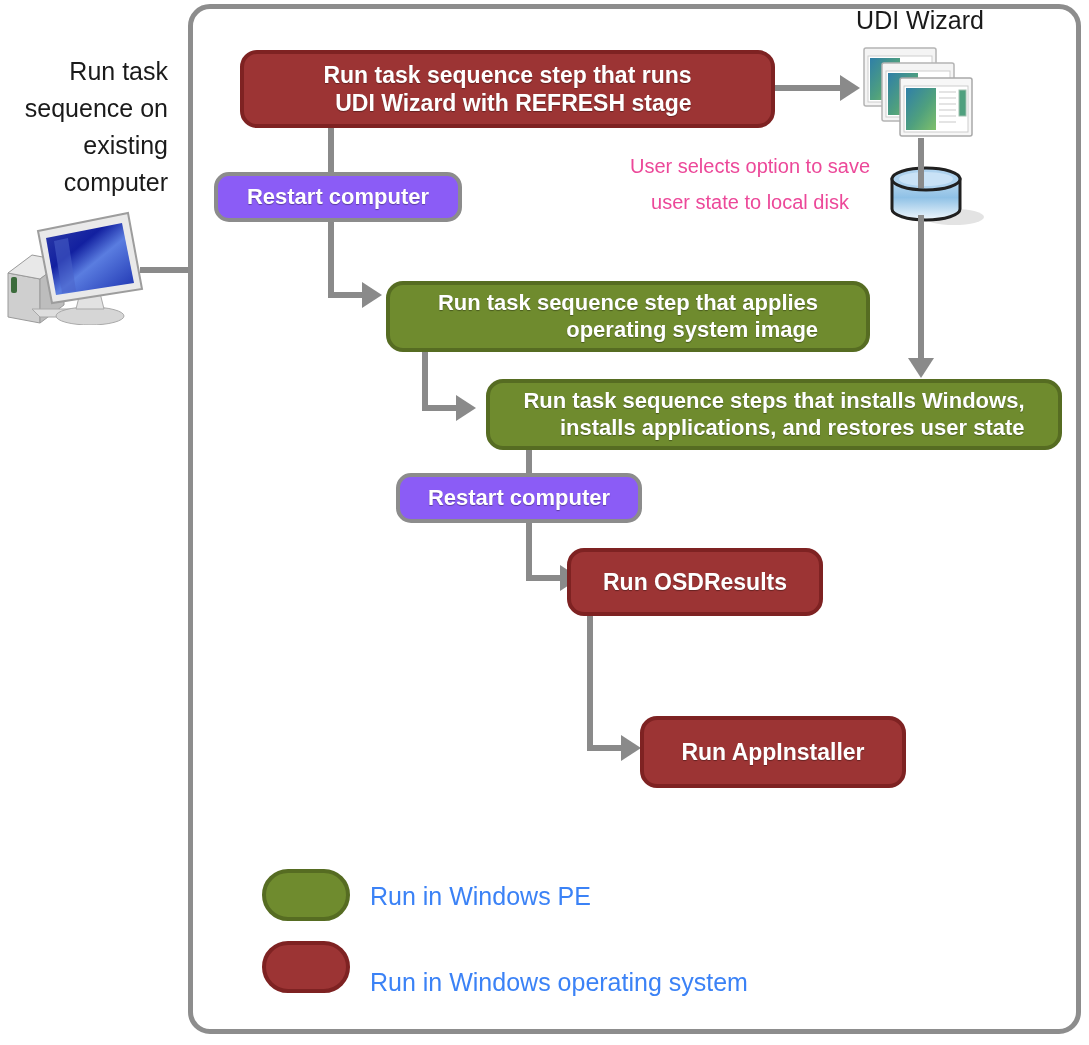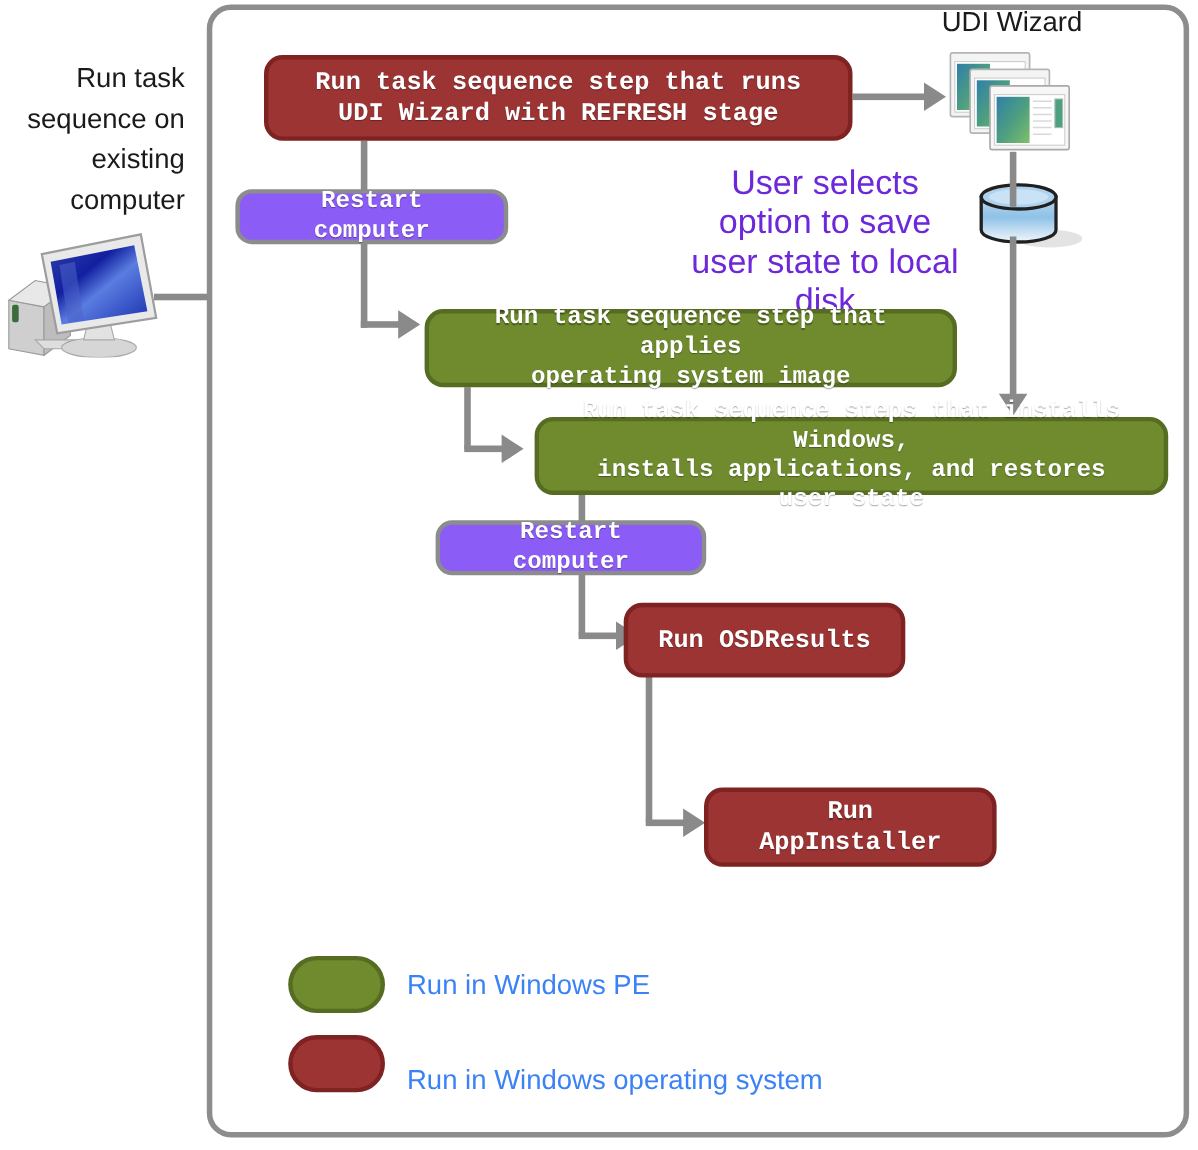--- a/index.html
+++ b/index.html
@@ -63,28 +63,27 @@
     background: #8a8a8a;
   }
 
   
   .node {
     position: absolute;
     box-sizing: border-box;
     display: flex;
     align-items: center;
     justify-content: center;
-    text-align: center;
+    text-align: right;
     color: #ffffff;
     font-weight: bold;
     border-radius: 17px;
     line-height: 1.22;
     padding: 4px 26px;
     z-index: 5;
-    font-family: Liberation Mono, monospace;
   }
   .node.red {
     background: #9c3434;
     border: 4px solid #7e2222;
     text-shadow: 0 1px 1px rgba(0,0,0,.35);
   }
   .node.green {
     background: #6f8b2e;
     border: 4px solid #566c22;
     text-shadow: 0 1px 1px rgba(0,0,0,.35);
@@ -123,22 +122,22 @@
     border-left: 13px solid transparent;
     border-right: 13px solid transparent;
     border-top: 20px solid #8a8a8a;
     z-index: 2;
   }
 
   
   .flow-text {
     position: absolute;
     text-align: center;
-    color: #6d28d9;
-    font-size: 31px;
+    color: #ec4899;
+    font-size: 20px;
     line-height: 36px;
   }
 
   
   .legend-swatch {
     position: absolute;
     width: 88px;
     height: 52px;
     border-radius: 26px;
     box-sizing: border-box;

